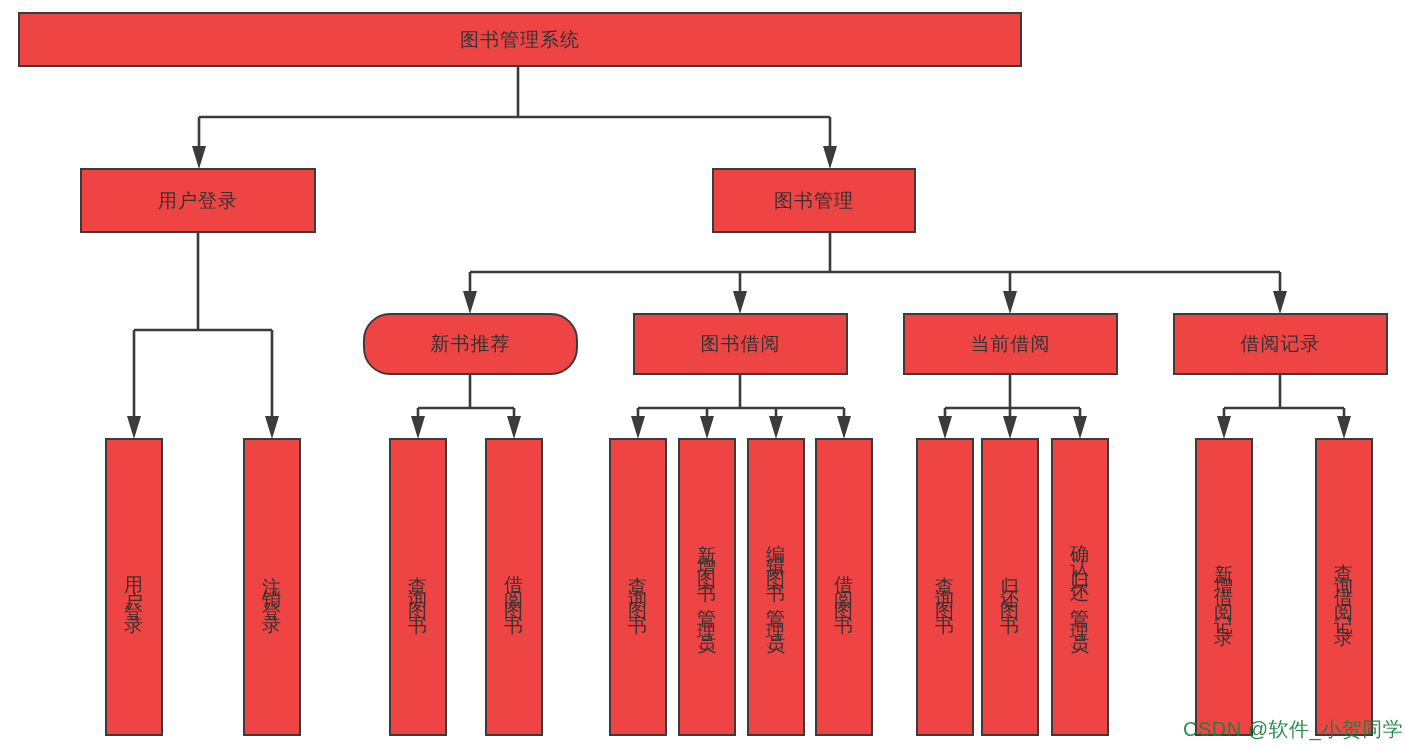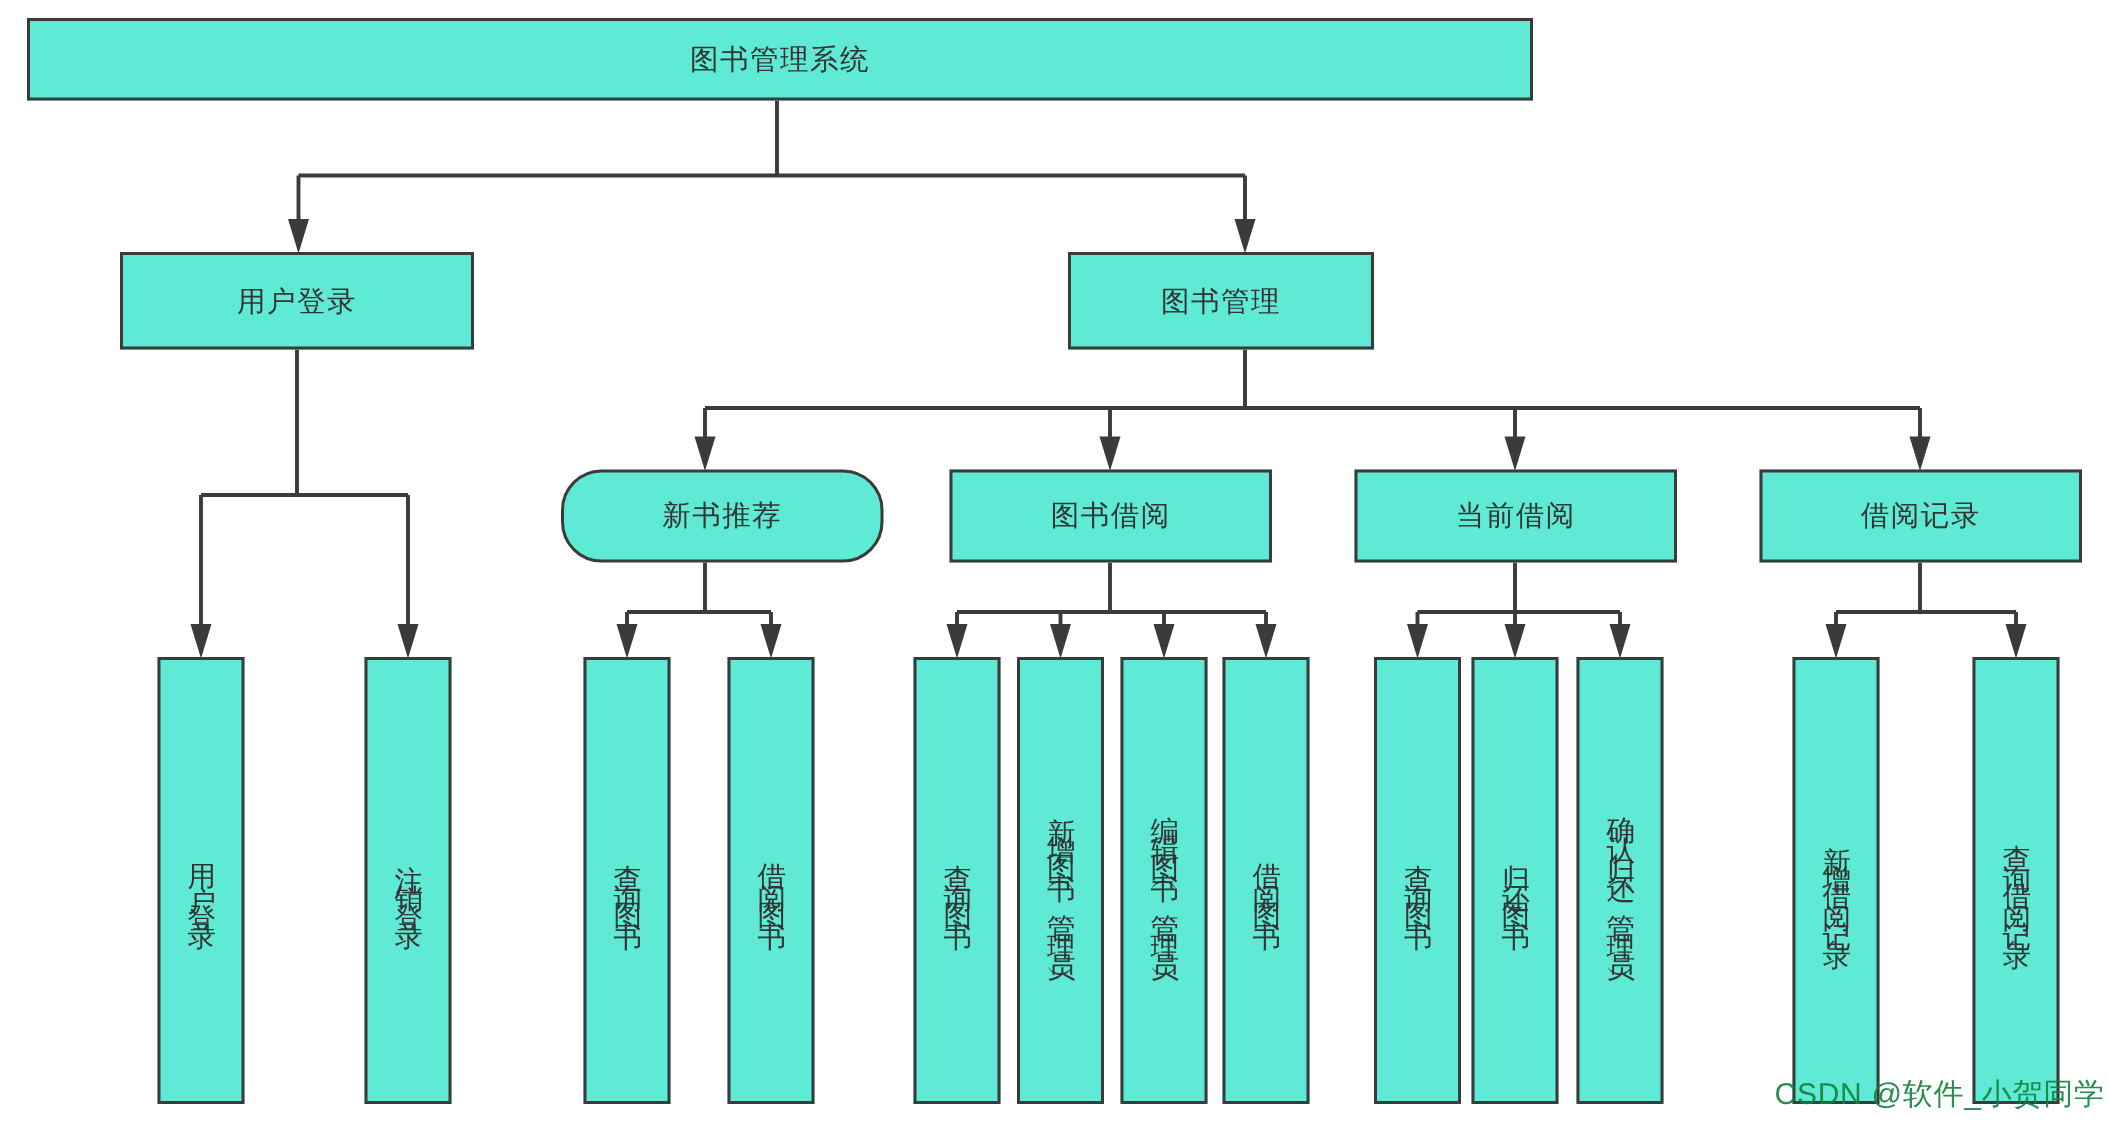--- a/index.html
+++ b/index.html
@@ -22,21 +22,21 @@
     stroke-width: 2.6;
     fill: none;
   }
   svg.connectors polygon {
     fill: #3b3b3b;
     stroke: none;
   }
   .node {
     position: absolute;
     box-sizing: border-box;
-    background: #5eead4;
+    background: #ef4444;
     border: 2.6px solid #3b3b3b;
     display: flex;
     align-items: center;
     justify-content: center;
     color: #333333;
     z-index: 1;
   }
   .node.h { font-size: 19px; letter-spacing: 1px; }
   .node.v span {
     writing-mode: vertical-rl;
@@ -46,21 +46,21 @@
     color: #333333;
     line-height: 1;
   }
   
   .n-root   { left: 18px;  top: 12px;  width: 1004px; height: 55px; }
   
   .n-ulg    { left: 80px;  top: 168px; width: 236px; height: 65px; }
   .n-bmg    { left: 712px; top: 168px; width: 204px; height: 65px; }
   
   .lv3      { top: 313px; width: 215px; height: 62px; }
-  .n-nbr    { left: 374px; border-radius: 27px; }
+  .n-nbr    { left: 363px; border-radius: 27px; }
   .n-bbw    { left: 633px; }
   .n-cbw    { left: 903px; }
   .n-brd    { left: 1173px; }
   
   .leaf     { top: 438px; width: 58px; height: 298px; }
   .n-login  { left: 105px; }
   .n-logout { left: 243px; }
   .n-nbq    { left: 389px; }
   .n-nbb    { left: 485px; }
   .n-bbq    { left: 609px; }

